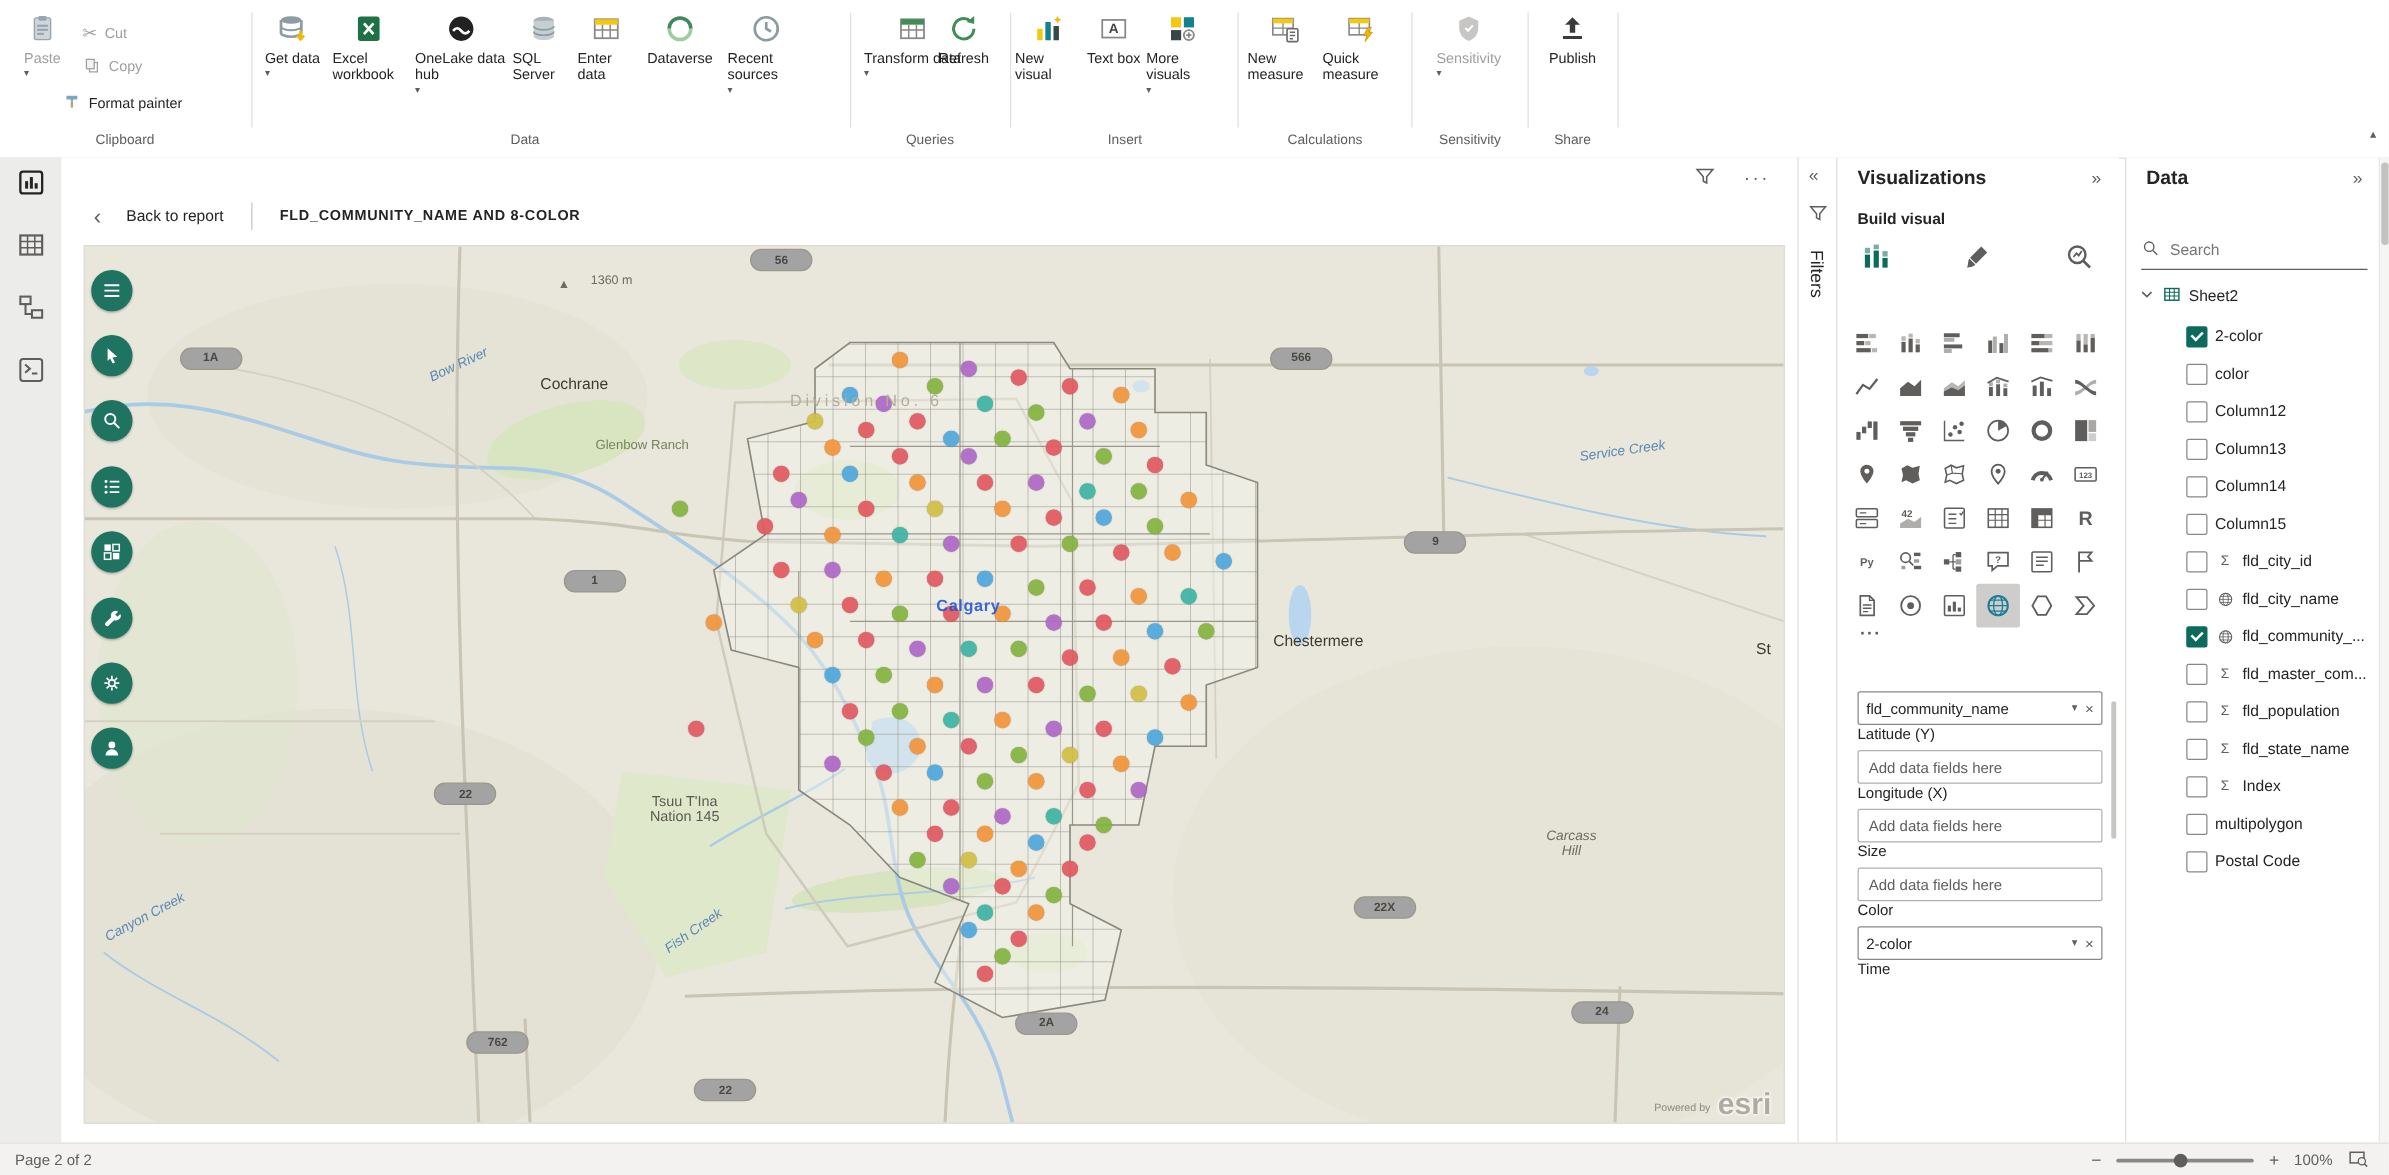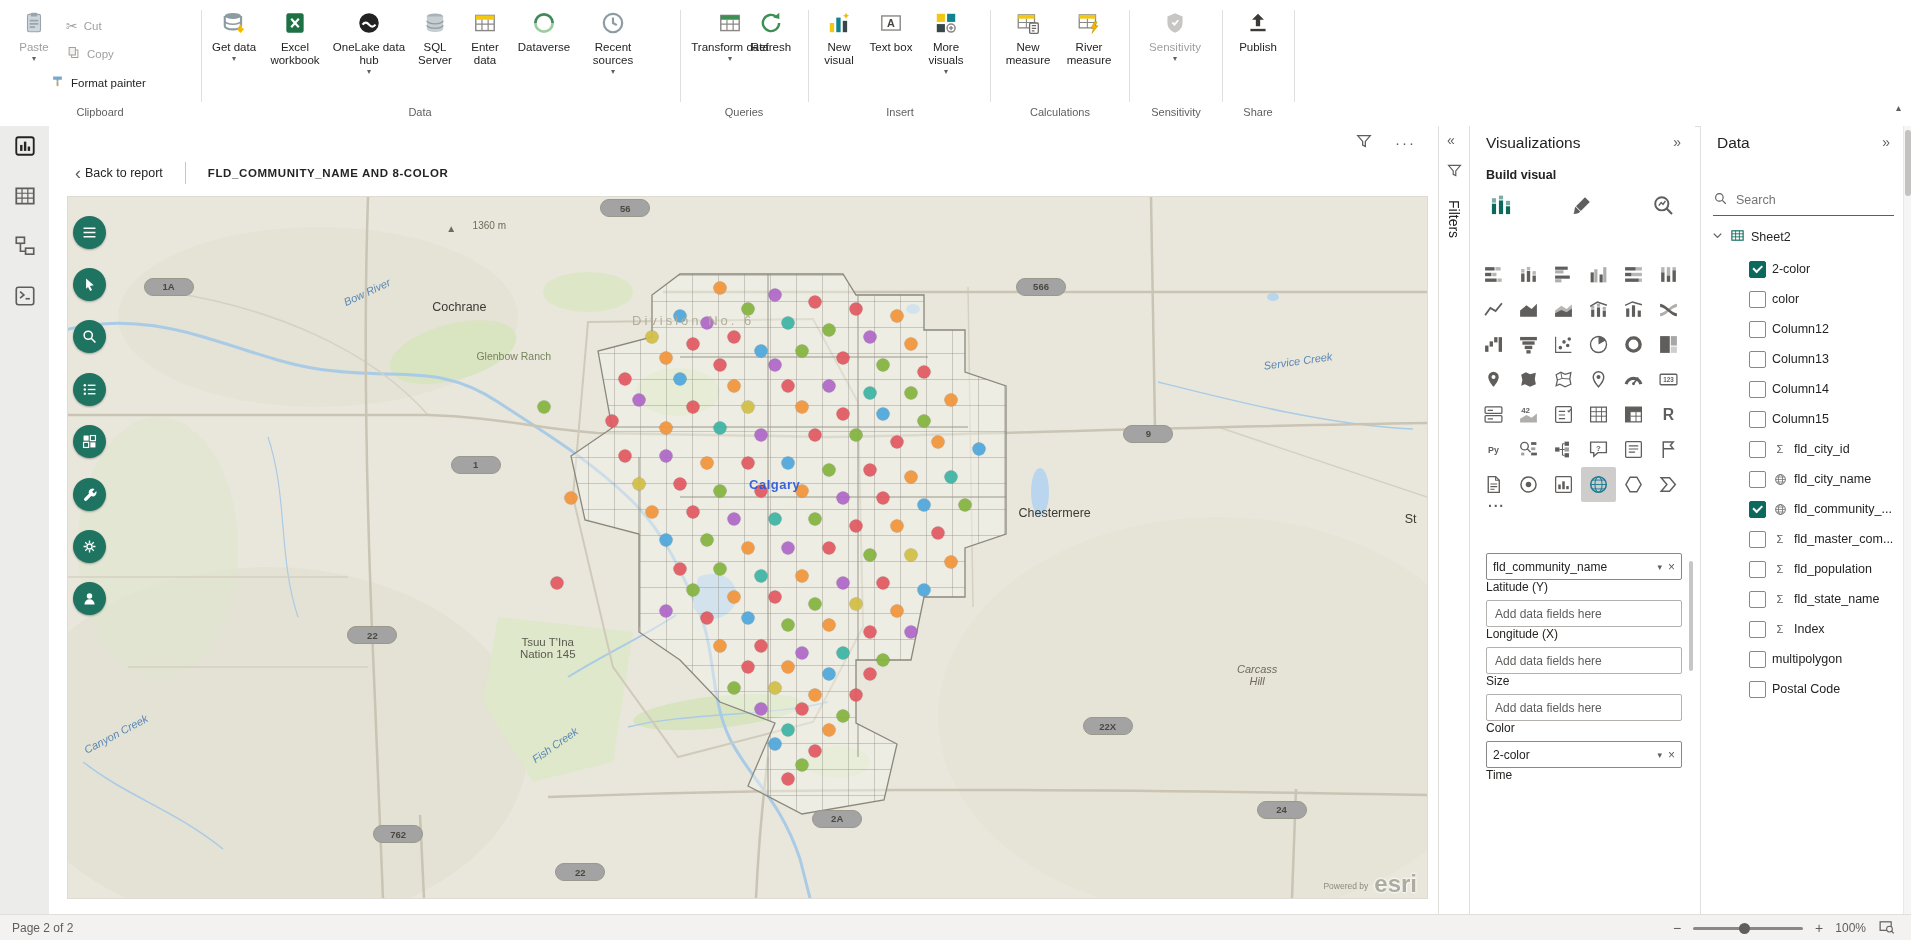--- a/index.html
+++ b/index.html
@@ -3,35 +3,35 @@
 <meta charset="utf-8">
 <style>
   html,body{margin:0;padding:0}
   body{position:relative;width:1911px;height:940px;overflow:hidden;background:#fff;
        font-family:"Liberation Sans","DejaVu Sans",sans-serif;color:#252423;font-size:12px;}
   .abs{position:absolute}
   
   #ribbon{position:absolute;left:0;top:0;width:1911px;height:126px;background:#fff;border-bottom:1px solid #e1dfdd}
   .rbtn{position:absolute;top:8px;display:flex;flex-direction:column;align-items:center;gap:3px;cursor:pointer}
   .rbtn .ric{height:30px;display:flex;align-items:center}
-  .rlab{font-size:11.5px;line-height:1.15;text-align:center;color:#252423}
+  .rlab{font-size:11.5px;line-height:1.15;text-align:left;color:#252423}
   .rlab .chev{display:block;font-size:8px;color:#605e5c;line-height:1.2}
   .rbtn.dis .rlab, .rsmall.dis{color:#a19f9d}
   .rsmall{position:absolute;display:flex;align-items:center;gap:6px;font-size:11.5px;cursor:pointer}
   .rgl{position:absolute;top:106px;font-size:11px;color:#605e5c;text-align:center}
   .rdv{position:absolute;top:10px;height:92px;width:1px;background:#e1dfdd}
   .ci{font-size:14px;color:#a19f9d}
   
   #app-sidebar{position:absolute;left:0;top:126px;width:49px;height:788px;background:#ececeb;border-right:1px solid #e1dfdd}
   .sbi{position:absolute;left:13px;width:24px;height:24px;cursor:pointer}
   
   #canvas{position:absolute;left:49px;top:126px;width:1389px;height:788px;background:#fff;overflow:hidden}
   #back-bar{position:absolute;left:0;top:30px;height:34px;display:flex;align-items:center}
   .backchev{font-size:18px;color:#605e5c;margin-left:26px;cursor:pointer}
-  #back-label{margin-left:4px;font-size:12.5px;color:#252423;cursor:pointer}
+  #back-label{margin-left:20px;font-size:12.5px;color:#252423;cursor:pointer}
   .hdiv{width:1px;height:22px;background:#c8c6c4;margin:0 22px}
   #page-title{font-size:11.5px;font-weight:bold;letter-spacing:.6px;color:#252423}
   
   #map{position:absolute;left:18px;top:70px;width:1359px;height:701px;background:#e9e7dc;overflow:hidden;border:1px solid #dddbd2}
   #map svg.base{position:absolute;left:0;top:0;width:100%;height:100%}
   .dot{position:absolute;width:13px;height:13px;border-radius:50%;transform:translate(-50%,-50%);opacity:.93;box-shadow:0 0 1px rgba(60,60,60,.5)}
   .mlabel{position:absolute;transform:translate(-50%,-50%);font-size:11px;color:#4e4c44;white-space:pre-line;text-align:center;pointer-events:none}
   .mlabel.town{font-size:12.5px;color:#3b3a33}
   .mlabel.water{font-style:italic;color:#5b88b5;font-size:11px}
   .mlabel.park{color:#76855c;font-size:10.5px}
@@ -48,21 +48,21 @@
   #attribution .powered{font-size:8.5px;color:#8b897f;margin-bottom:5px}
   #attribution .esri{font-size:24px;font-weight:bold;color:#aeaca0;text-shadow:0 0 3px #fff,0 0 3px #fff;line-height:1}
   #canvas-actions{position:absolute;right:22px;top:6px;display:flex;align-items:center;gap:22px}
   #canvas-actions .more{font-size:15px;color:#605e5c;letter-spacing:2px;cursor:pointer}
   
   #filters-rail{position:absolute;left:1438px;top:126px;width:31px;height:788px;background:#fff;border-left:1px solid #e1dfdd}
   #filters-rail .expand{position:absolute;left:8px;top:6px;font-size:14px;color:#605e5c;cursor:pointer}
   #filters-rail .ftitle{position:absolute;left:7px;top:74px;writing-mode:vertical-rl;font-size:14px;color:#252423}
   
   #viz-pane{position:absolute;left:1469px;top:126px;width:225px;height:788px;background:#fff;border-left:1px solid #e1dfdd;overflow:hidden}
-  .pane-title{position:absolute;left:16px;top:8px;font-size:15.5px;font-weight:normal;color:#252423}
+  .pane-title{position:absolute;left:16px;top:8px;font-size:15.5px;font-weight:bold;color:#252423}
   .pane-collapse{position:absolute;right:14px;top:8px;font-size:14px;color:#605e5c;cursor:pointer}
   #build-label{position:absolute;left:16px;top:42px;font-size:12.5px;font-weight:bold}
   .vtab{position:absolute;top:64px;width:30px;height:30px;display:flex;align-items:center;justify-content:center;cursor:pointer}
   #viz-grid{position:absolute;left:6px;top:131px;width:212px;display:grid;grid-template-columns:repeat(6,35px);grid-auto-rows:35px}
   .vicon{display:flex;align-items:center;justify-content:center;cursor:pointer;border-radius:2px}
   .vicon.sel{background:#cfcdcb}
   #viz-more{position:absolute;left:18px;top:372px;font-size:14px;font-weight:bold;color:#605e5c;letter-spacing:1px;cursor:pointer}
   #wells{position:absolute;left:16px;top:427px;width:196px}
   .well-label{font-size:12px;color:#252423;}
   .well-empty{margin-top:6px;height:25px;border:1px solid #b3b0ad;border-radius:2px;background:#fff;color:#605e5c;font-size:12px;display:flex;align-items:center;padding:0 8px;cursor:pointer}
@@ -277,21 +277,21 @@
   </div>
   <div class="rbtn" style="left:1058px;width:62px">
     <span class="ric">
         <svg viewBox="0 0 24 24" width="26" height="26">
           <rect x="3" y="4.5" width="15" height="12" fill="#fff" stroke="#8a8886" stroke-width="1.2"></rect>
           <rect x="3" y="4.5" width="15" height="3.5" fill="#f2c811"></rect>
           <path d="M3,11.5 H18 M10.5,8 V16.5" stroke="#8a8886" stroke-width="1"></path>
           <polygon points="17,11 13.8,16.8 16.2,16.8 14.8,21.5 20.2,14.6 17.6,14.6 19.4,11" fill="#f2b900" stroke="#c79500" stroke-width=".6"></polygon>
         </svg>
       </span>
-    <span class="rlab">River measure</span>
+    <span class="rlab">Quick measure</span>
   </div>
   <div class="rgl" style="left:980px;width:160px">Calculations</div>
   <div class="rdv" style="left:1129px"></div>
 
   <div class="rbtn dis" style="left:1142px;width:66px">
     <span class="ric">
         <svg viewBox="0 0 24 24" width="26" height="26">
           <path d="M12,3 L19,6 V11.5 C19,16.5 16,19.5 12,21 C8,19.5 5,16.5 5,11.5 V6 Z" fill="#c8c6c4"></path>
           <path d="M9.5,11.5 l2,2 3.5,-4" stroke="#fff" stroke-width="1.6" fill="none"></path>
         </svg>

